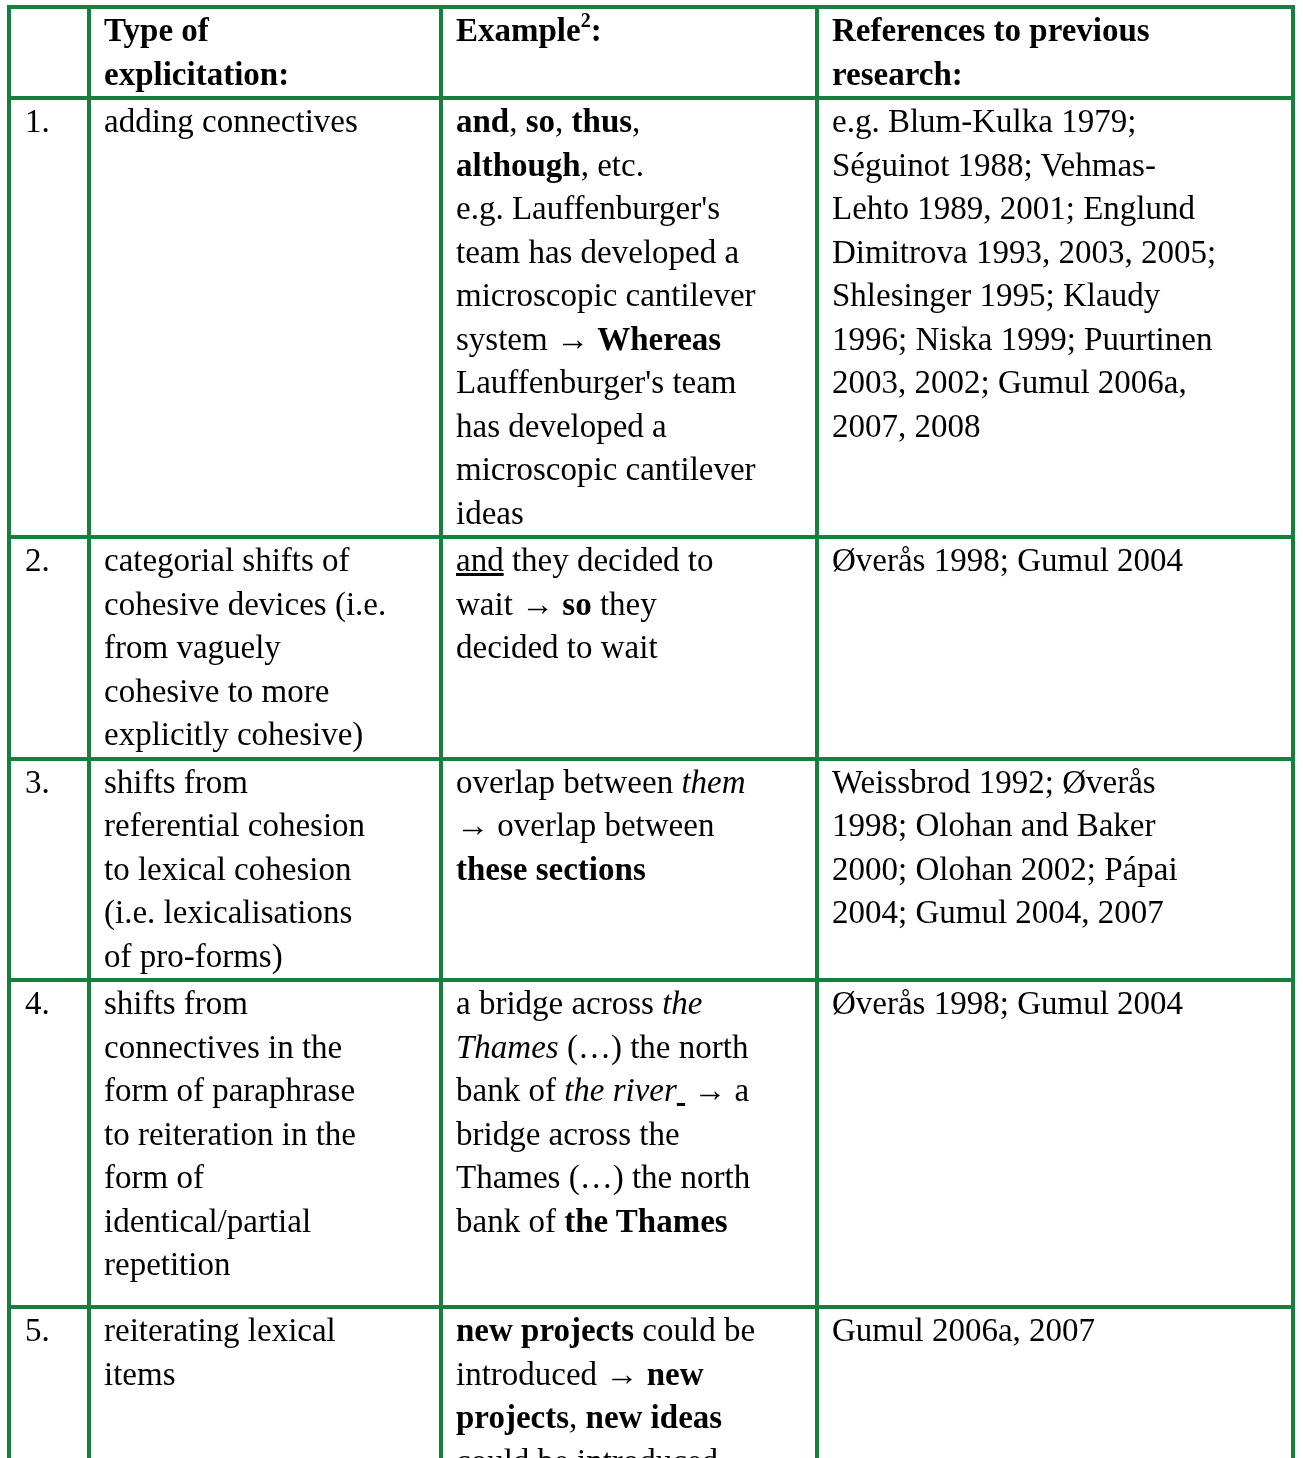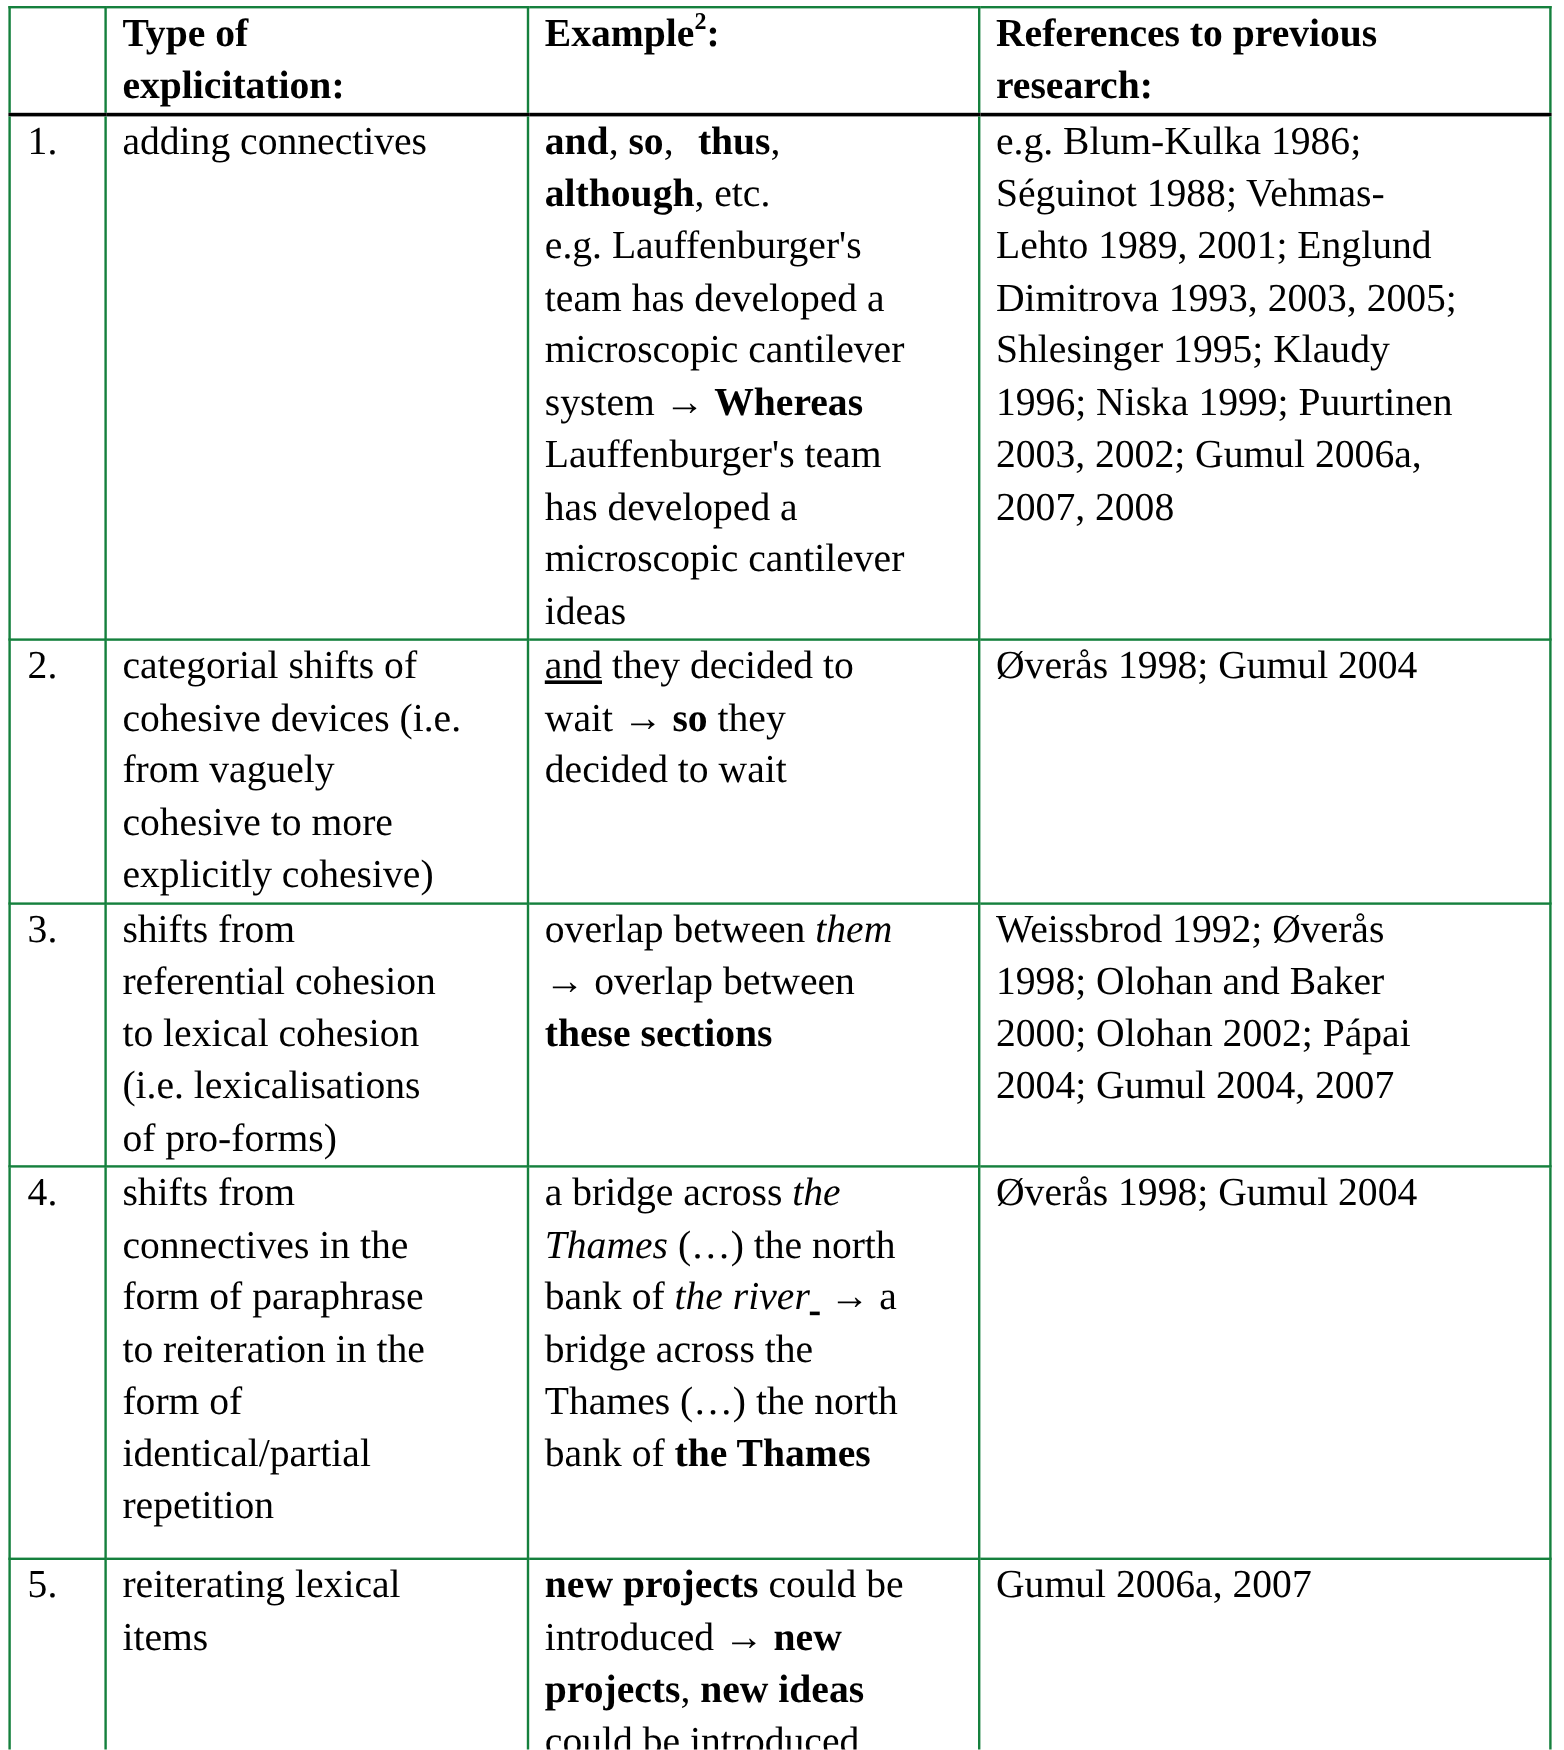--- a/index.html
+++ b/index.html
@@ -5,21 +5,21 @@
   html, body { margin: 0; padding: 0; background: #ffffff; }
   body { width: 1303px; height: 1458px; position: relative; overflow: hidden; }
   .doc-table {
     position: absolute; left: 7px; top: 5px;
     border-collapse: collapse;
     font-family: "Liberation Serif", "DejaVu Serif", serif;
     font-size: 33px; line-height: 43.5px; color: #000;
     table-layout: fixed;
   }
   .doc-table td, .doc-table th {
-    border: 2px solid #15803d; vertical-align: top;
+    border: 4px solid #15803d; vertical-align: top;
     padding: 0 12px 0 13px; text-align: left;
   }
   .doc-table th { font-weight: bold; }
   .doc-table thead th { border-bottom: 3px solid #000; padding-top: 0; }
   .doc-table tbody tr:last-child td { border-bottom: 3px solid #000; }
   .doc-table td.num { padding-left: 14px; }
   col.c0 { width: 80px; }
   col.c1 { width: 352px; }
   col.c2 { width: 376px; }
   col.c3 { width: 476px; }
@@ -55,33 +55,33 @@
       </th>
     </tr>
   </thead>
   <tbody id="table-body">
       <tr style="height: 437px;">
         <td class="num">1.</td>
         <td>
           <span class="line">adding connectives</span>
         </td>
         <td>
-          <span class="line"><span class="b" style="white-space: pre;">and</span><span class="" style="white-space: pre;">, </span><span class="b" style="white-space: pre;">so</span><span class="" style="white-space: pre;">, </span><span class="b" style="white-space: pre; margin-left: 12px;">thus</span><span class="" style="white-space: pre;">,</span></span>
+          <span class="line"><span class="b" style="white-space: pre;">and</span><span class="" style="white-space: pre;">, </span><span class="b" style="white-space: pre;">so</span><span class="" style="white-space: pre;">, </span><span class="b" style="white-space: pre;">thus</span><span class="" style="white-space: pre;">,</span></span>
           <span class="line"><span class="b" style="white-space: pre;">although</span><span class="" style="white-space: pre;">, etc.</span></span>
           <span class="line"><span class="" style="white-space: pre;">e.g. Lauffenburger's</span></span>
           <span class="line"><span class="" style="white-space: pre;">team has developed a</span></span>
           <span class="line"><span class="" style="white-space: pre;">microscopic cantilever</span></span>
           <span class="line"><span class="" style="white-space: pre;">system → </span><span class="b" style="white-space: pre;">Whereas</span></span>
           <span class="line"><span class="" style="white-space: pre;">Lauffenburger's team</span></span>
           <span class="line"><span class="" style="white-space: pre;">has developed a</span></span>
           <span class="line"><span class="" style="white-space: pre;">microscopic cantilever</span></span>
           <span class="line"><span class="" style="white-space: pre;">ideas</span></span>
         </td>
         <td>
-          <span class="line">e.g. Blum-Kulka 1986;</span>
+          <span class="line">e.g. Blum-Kulka 1979;</span>
           <span class="line">Séguinot 1988; Vehmas-</span>
           <span class="line">Lehto 1989, 2001; Englund</span>
           <span class="line">Dimitrova 1993, 2003, 2005;</span>
           <span class="line">Shlesinger 1995; Klaudy</span>
           <span class="line">1996; Niska 1999; Puurtinen</span>
           <span class="line">2003, 2002; Gumul 2006a,</span>
           <span class="line">2007, 2008</span>
         </td>
       </tr>
       <tr style="height: 218px;">

